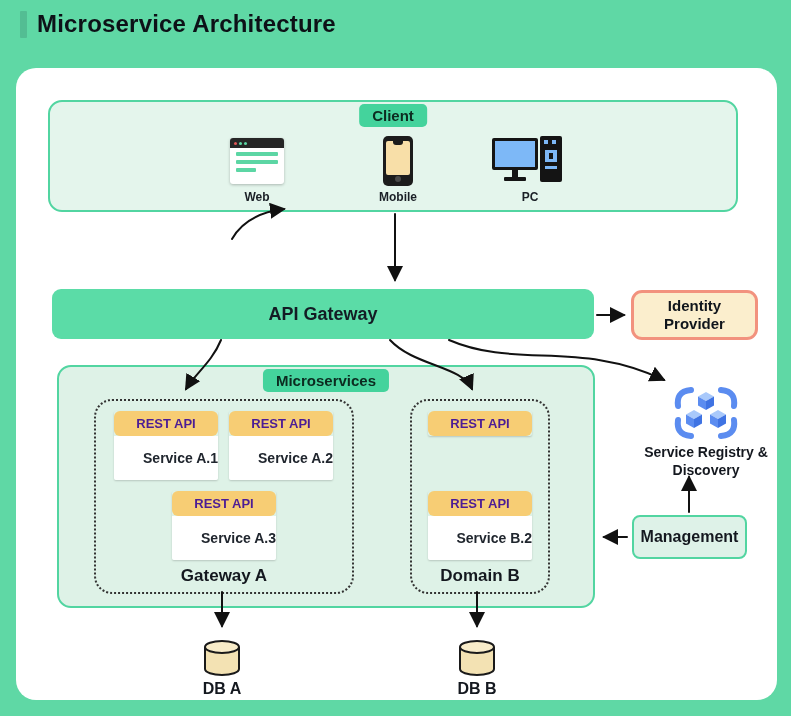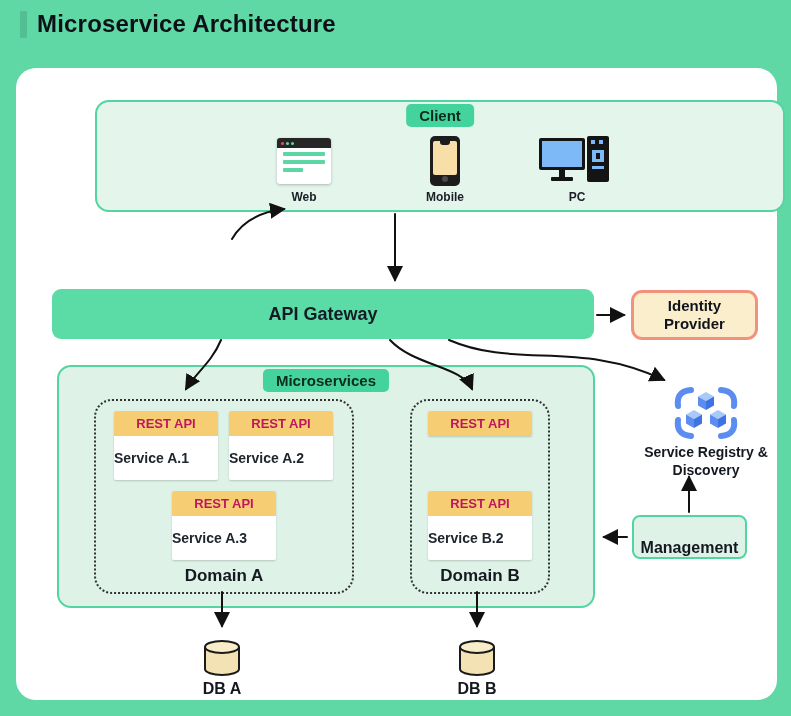--- a/index.html
+++ b/index.html
@@ -25,21 +25,21 @@
     background:#e4f5ec;border:2px solid #52d5a1;border-radius:14px;
     box-sizing:border-box;
   }
   .tab{
     position:absolute;top:2px;left:50%;transform:translateX(-50%);
     background:#44d39c;color:#0c2b20;font-weight:bold;font-size:15px;
     padding:3px 13px;border-radius:5px;white-space:nowrap;z-index:2;
   }
 
   
-  .client-box{left:32px;top:32px;width:690px;height:112px;margin-left:47px;}
+  .client-box{left:32px;top:32px;width:690px;height:112px;}
   .client-item{position:absolute;text-align:center;}
   .client-label{position:absolute;width:100px;text-align:center;font-size:12px;font-weight:bold;color:#1a1f26;top:88px;}
 
   
   .web-icon{left:180px;top:36px;width:54px;height:46px;background:#fff;border-radius:3px;box-shadow:0 1px 3px rgba(0,0,0,.25);overflow:hidden;}
   .web-bar{height:10px;background:#262626;display:flex;align-items:center;gap:2px;padding-left:4px;}
   .web-dot{width:3px;height:3px;border-radius:50%;}
   .web-line{height:4px;background:#5cd6a4;border-radius:1px;margin:4px 6px 0 6px;}
   .web-line.short{width:20px;margin-right:auto;}
 
@@ -78,31 +78,31 @@
 
   
   .ms-box{left:41px;top:297px;width:538px;height:243px;background:#def2e7;}
   .domain{
     position:absolute;border:2px dotted #333;border-radius:18px;box-sizing:border-box;
   }
   .domain-a{left:35px;top:32px;width:260px;height:195px;}
   .domain-b{left:351px;top:32px;width:140px;height:195px;}
   .domain-label{position:absolute;bottom:6px;left:0;width:100%;text-align:center;font-size:17px;font-weight:bold;color:#14181f;}
   .svc-card{position:absolute;width:104px;box-shadow:0 1px 2px rgba(0,0,0,.18);border-radius:2px;overflow:hidden;}
-  .svc-head{background:#f7cd74;text-align:center;font-size:13px;font-weight:bold;color:#be185d;padding:5px 0;}
-  .svc-body{background:#fff;text-align:left;font-size:14px;font-weight:bold;color:#20262e;padding:14px 0;}
+  .svc-head{background:#f7cd74;text-align:center;font-size:13px;font-weight:bold;color:#4c1d95;padding:5px 0;border-radius:6px;}
+  .svc-body{background:#fff;text-align:right;font-size:14px;font-weight:bold;color:#20262e;padding:14px 0;}
 
   
   .registry{left:624px;top:318px;width:132px;text-align:center;}
   .registry-label{font-size:14px;font-weight:bold;color:#14181f;line-height:1.25;margin-top:4px;}
 
   
   .management{
     left:616px;top:447px;width:115px;height:44px;background:#def2e8;border:2px solid #52d5a1;
-    border-radius:8px;box-sizing:border-box;display:flex;align-items:flex-end;justify-content:center;
+    border-radius:8px;box-sizing:border-box;display:flex;align-items:center;justify-content:center;
     font-size:16px;font-weight:bold;color:#14181f;
   }
 
   
   .db{position:absolute;width:60px;text-align:center;}
   .db-a{left:176px;top:570px;}
   .db-b{left:431px;top:570px;}
   .db-label{font-size:16px;font-weight:bold;color:#14181f;margin-top:2px;}
 
   .arrow-layer{position:absolute;left:0;top:0;width:761px;height:632px;z-index:5;pointer-events:none;}
@@ -172,21 +172,21 @@
         <div class="svc-body">Service A.1</div>
       </div>
       <div class="svc-card" style="left:133px;top:10px">
         <div class="svc-head">REST API</div>
         <div class="svc-body">Service A.2</div>
       </div>
       <div class="svc-card" style="left:76px;top:90px">
         <div class="svc-head">REST API</div>
         <div class="svc-body">Service A.3</div>
       </div>
-      <div class="domain-label">Domain A</div>
+      <div class="domain-label">Gateway A</div>
     </div>
 
     <div class="domain domain-b">
       <div class="svc-card" style="left:16px;top:10px">
         <div class="svc-head">REST API</div>
       </div>
       <div class="svc-card" style="left:16px;top:90px">
         <div class="svc-head">REST API</div>
         <div class="svc-body">Service B.2</div>
       </div>

